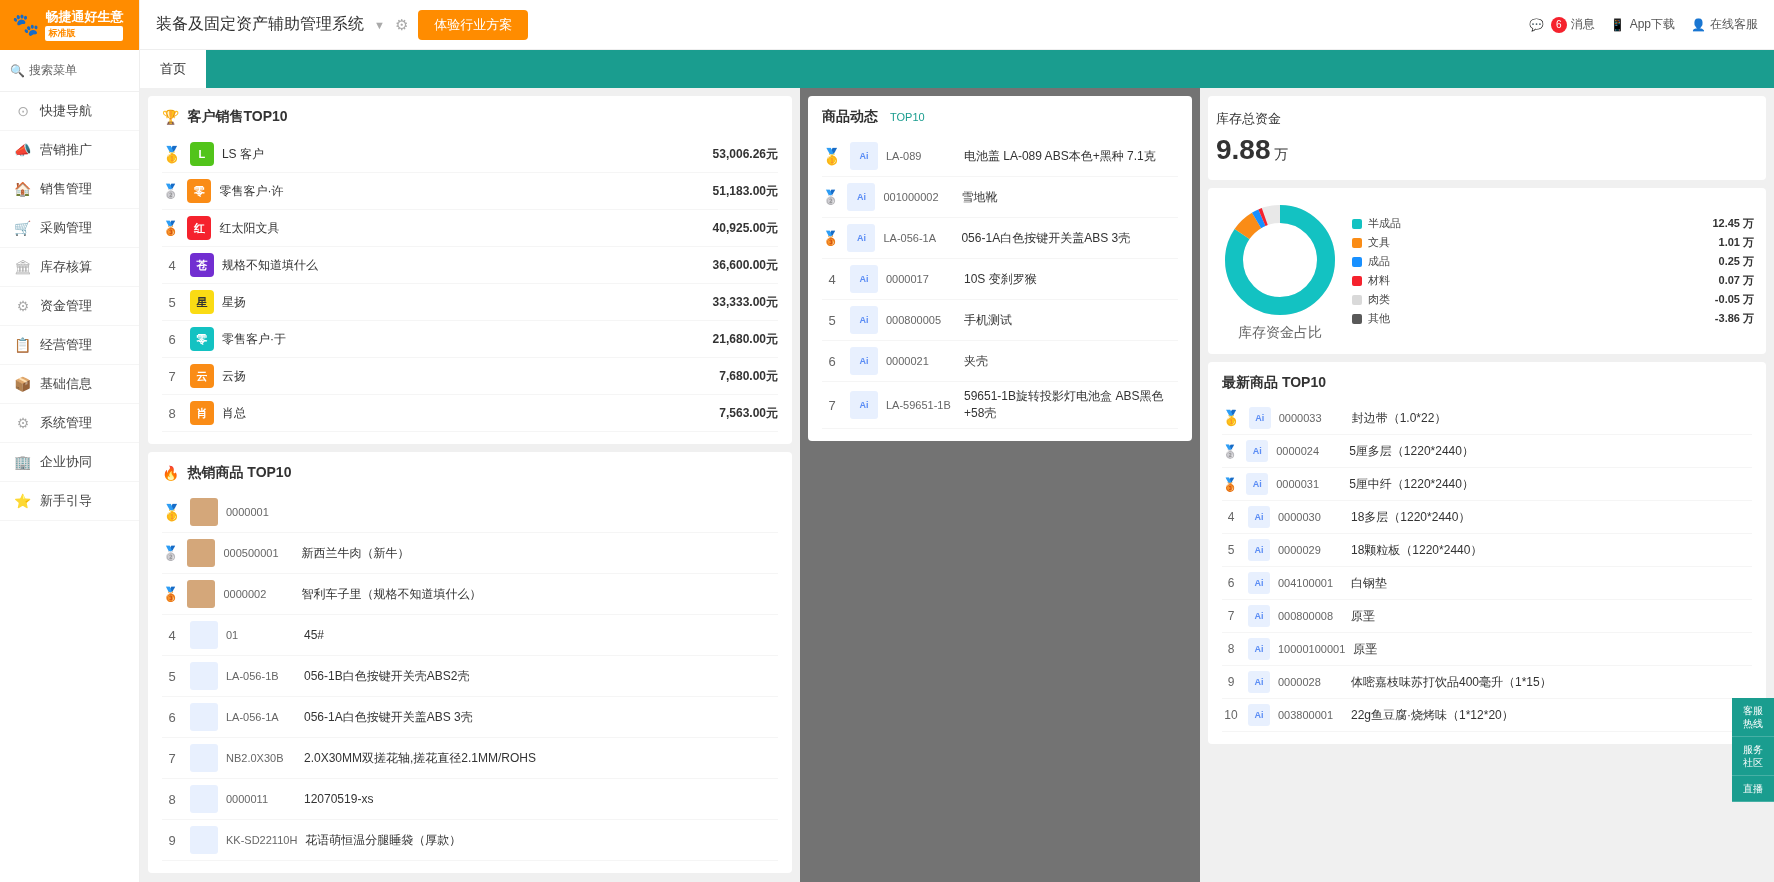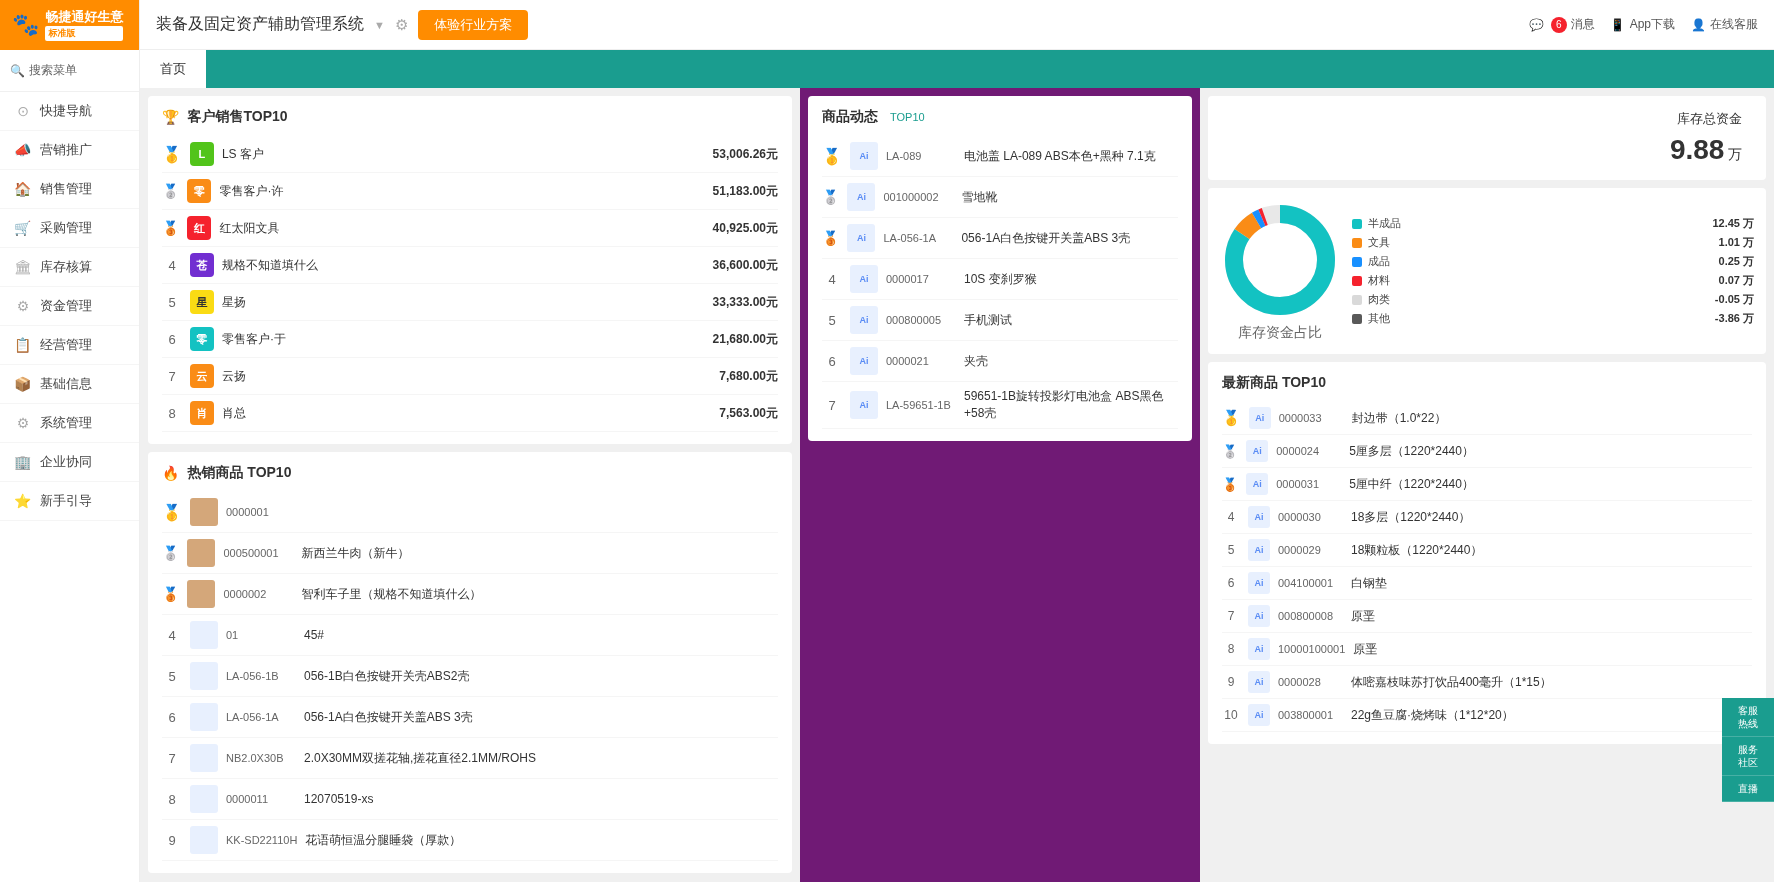--- a/index.html
+++ b/index.html
@@ -240,21 +240,21 @@
     .product-name {
       flex: 1;
       font-size: 12px;
       color: #333;
     }
 
     
     .mid-panel {
       width: 400px;
       overflow-y: auto;
-      background: #701a75;
+      background: #737373;
       padding: 8px;
       flex-shrink: 0;
     }
     .scrollbar-section {
       background: #fff;
       border-radius: 4px;
       margin-bottom: 8px;
       padding: 12px 14px;
       max-height: 380px;
       overflow-y: auto;
@@ -266,22 +266,22 @@
       overflow-y: auto;
       background: #f0f0f0;
       padding: 8px;
     }
 
     
     .inventory-total-card {
       background: #fff;
       border-radius: 4px;
       margin-bottom: 8px;
-      padding: 14px 24px;
-      text-align: right;
+      padding: 14px 8px;
+      text-align: left;
     }
     .inventory-total-label {
       font-size: 13px;
       color: #333;
       margin-bottom: 6px;
     }
     .inventory-total-value {
       font-size: 26px;
       font-weight: bold;
       color: #333;
@@ -357,21 +357,21 @@
     
     .float-btns {
       position: fixed;
       right: 0;
       bottom: 80px;
       display: flex;
       flex-direction: column;
       gap: 0;
     }
     .float-btn {
-      width: 52px;
+      width: 42px;
       padding: 6px 8px;
       background: #1a9d8f;
       color: #fff;
       font-size: 10px;
       text-align: center;
       cursor: pointer;
       border-bottom: 1px solid rgba(255,255,255,0.2);
       line-height: 1.3;
     }
 

